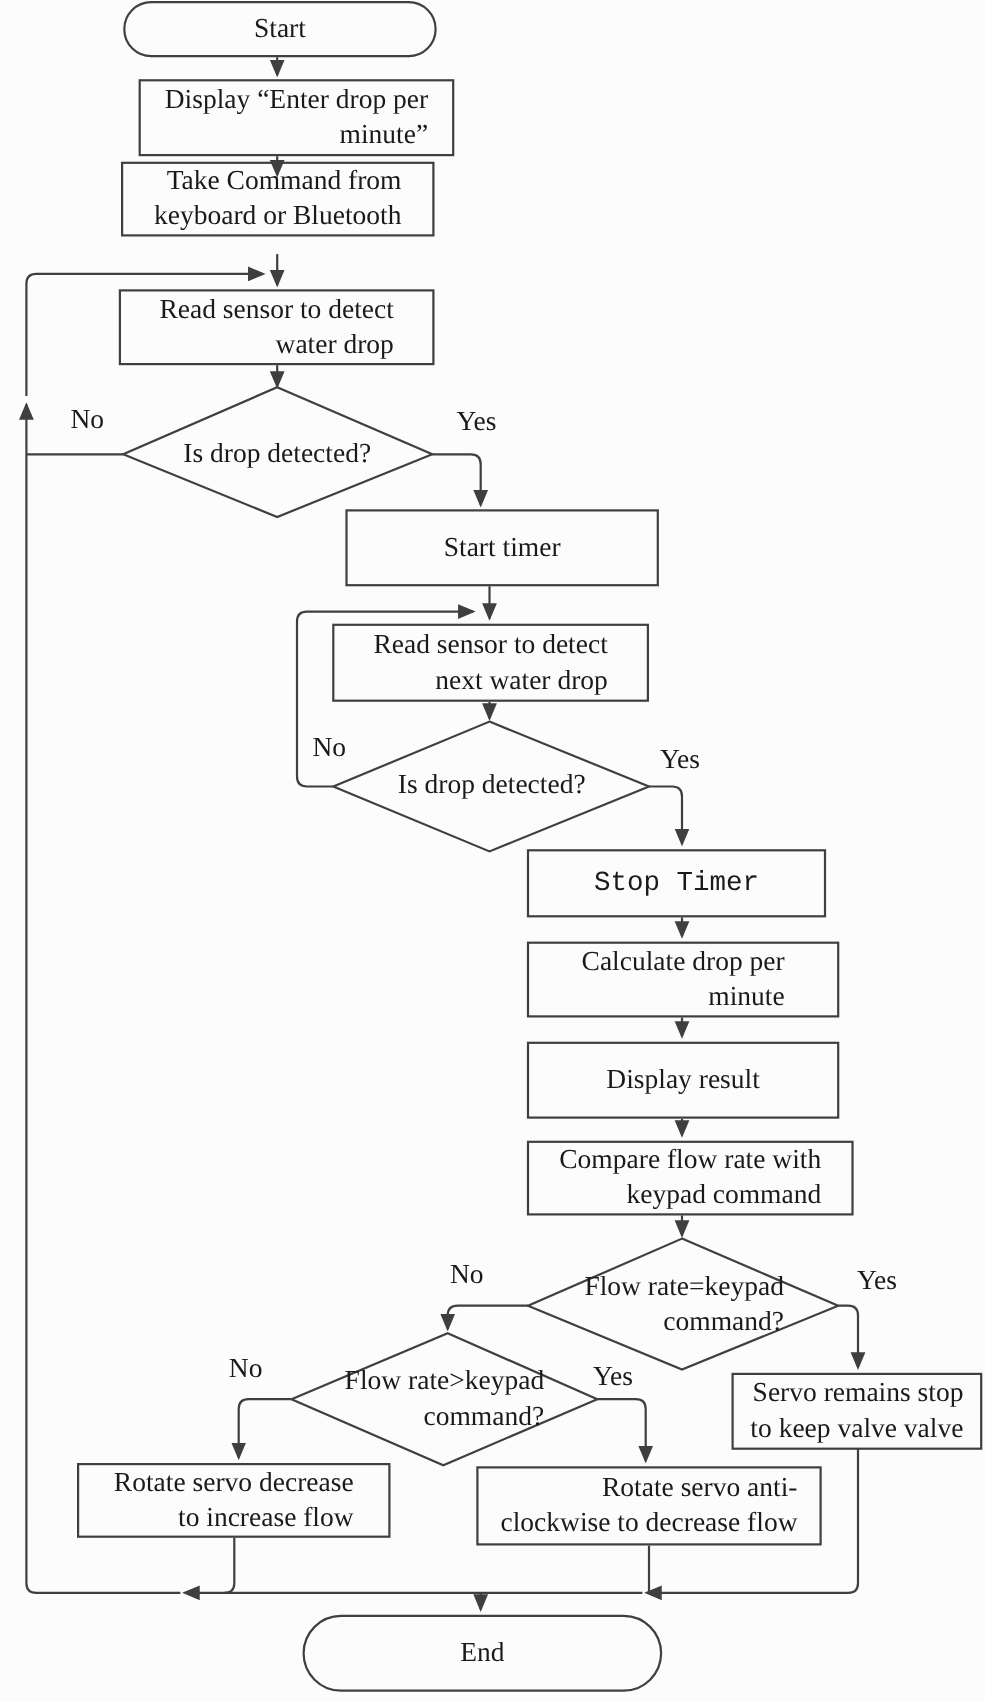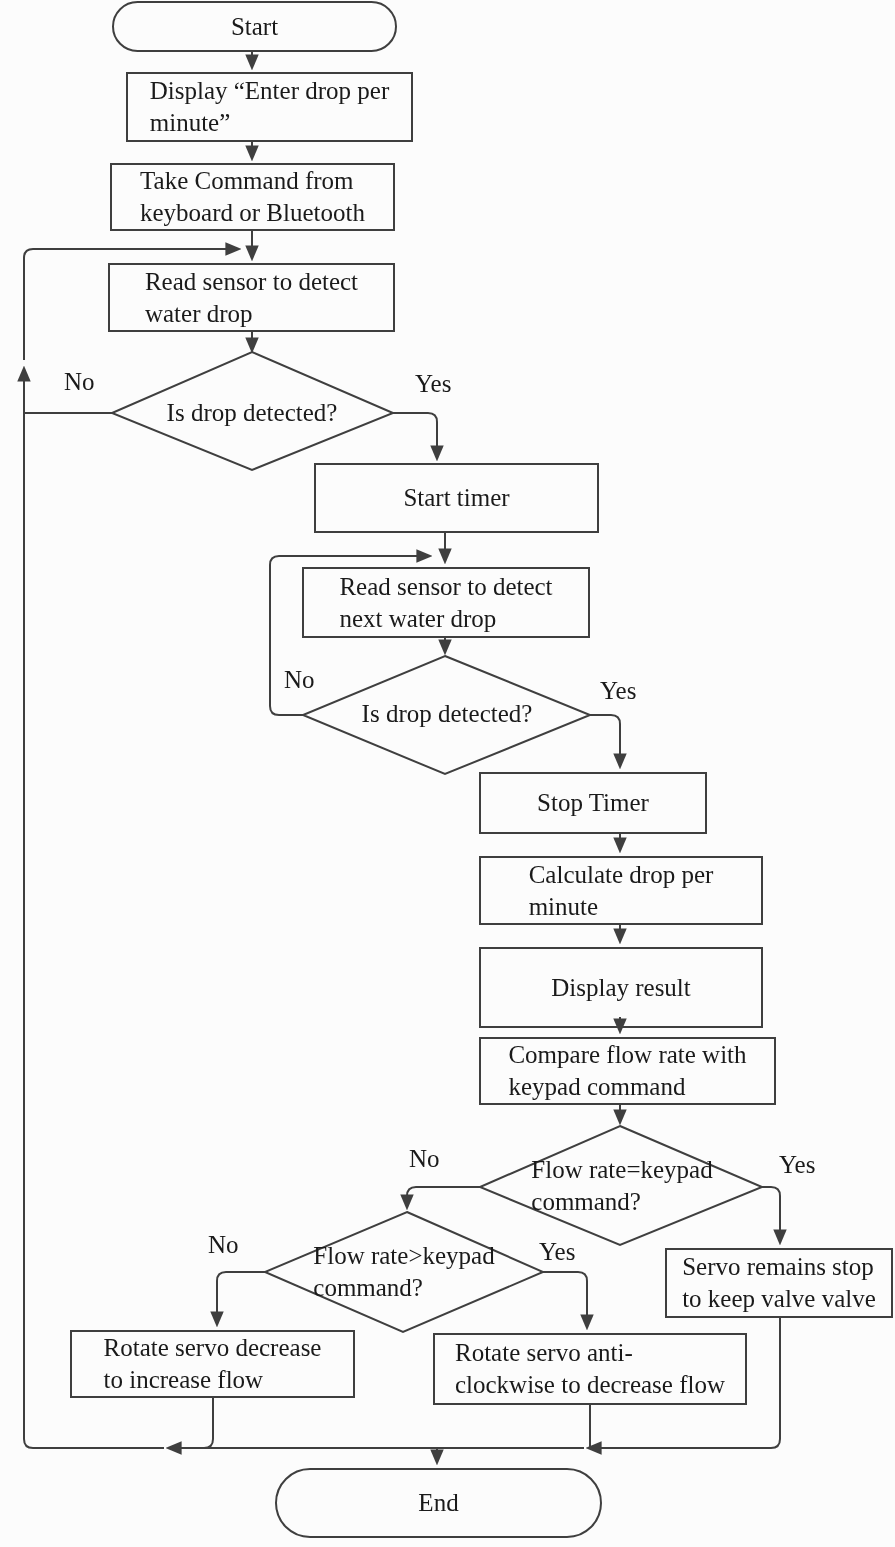--- a/index.html
+++ b/index.html
@@ -17,21 +17,21 @@
     overflow:hidden;
   }
   svg#wires{position:absolute;left:0;top:0;}
   .edge{stroke:var(--line);stroke-width:2;fill:none;}
   .diamond{stroke:var(--line);stroke-width:2;fill:none;}
   .arrowhead{fill:var(--line);}
   .node{
     position:absolute;
     box-sizing:border-box;
     display:flex;align-items:center;justify-content:center;
-    text-align:left;
+    text-align:right;
     font-size:25px;line-height:32px;
     white-space:pre-line;
     color:var(--text);
   }
   .box{border:2px solid var(--line);background:transparent;}
   .stadium{border:2px solid var(--line);background:transparent;}
   .decision-text{background:transparent;}
   .branch-label{
     position:absolute;
     font-size:25px;line-height:26px;
@@ -90,31 +90,31 @@
     <polygon class="diamond" points="445,656 590,715 445,774 303,715"></polygon>
     <polygon class="diamond" points="620,1126 762,1187 620,1245 480,1187"></polygon>
     <polygon class="diamond" points="407,1212 543,1272 403,1332 265,1272"></polygon>
   </svg>
 
   <div class="node stadium" style="left:112px;top:1px;width:285px;height:51px;border-radius:26px;">Start</div>
   <div class="node stadium" style="left:275px;top:1468px;width:327px;height:70px;border-radius:35px;">End</div>
 
   <div class="node box" style="left:126px;top:72px;width:287px;height:70px;">Display “Enter drop per
 minute”</div>
-  <div class="node box" style="left:110px;top:163px;width:285px;height:68px;">Take Command from
+  <div class="node box" style="left:110px;top:147px;width:285px;height:68px;">Take Command from
 keyboard or Bluetooth</div>
   <div class="node box" style="left:108px;top:263px;width:287px;height:69px;">Read sensor to detect
 water drop</div>
   <div class="node box" style="left:314px;top:463px;width:285px;height:70px;">Start timer</div>
   <div class="node box" style="left:302px;top:567px;width:288px;height:71px;">Read sensor to detect
 next water drop</div>
-  <div class="node box" style="left:479px;top:772px;width:228px;height:62px;">Stop Timer</div>
+  <div class="node box" style="left:479px;top:772px;width:272px;height:62px;font-family:Liberation Mono, monospace;">Stop Timer</div>
   <div class="node box" style="left:479px;top:856px;width:284px;height:69px;">Calculate drop per
 minute</div>
-  <div class="node box" style="left:479px;top:947px;width:284px;height:81px;">Display result</div>
+  <div class="node box" style="left:479px;top:947px;width:284px;height:70px;">Display result</div>
   <div class="node box" style="left:479px;top:1037px;width:297px;height:68px;">Compare flow rate with
 keypad command</div>
   <div class="node box" style="left:665px;top:1248px;width:228px;height:70px;">Servo remains stop
 to keep valve valve</div>
   <div class="node box" style="left:70px;top:1330px;width:285px;height:68px;">Rotate servo decrease
 to increase flow</div>
   <div class="node box" style="left:433px;top:1333px;width:314px;height:72px;">Rotate servo anti-
 clockwise to decrease flow</div>
 
   <div class="node decision-text" style="left:132px;top:398px;width:240px;height:30px;">Is drop detected?</div>

